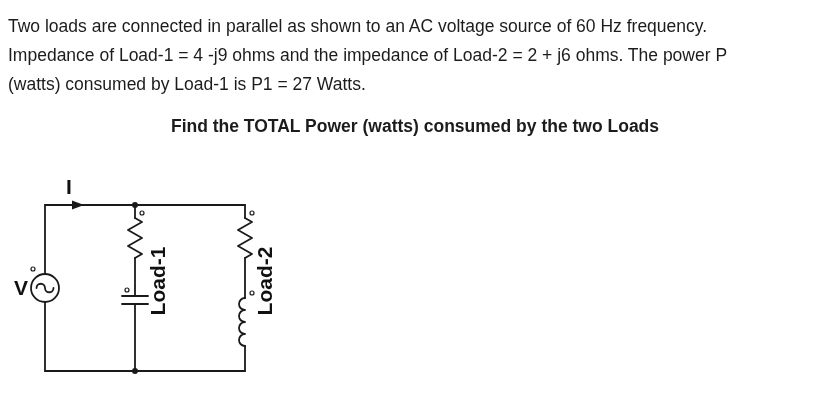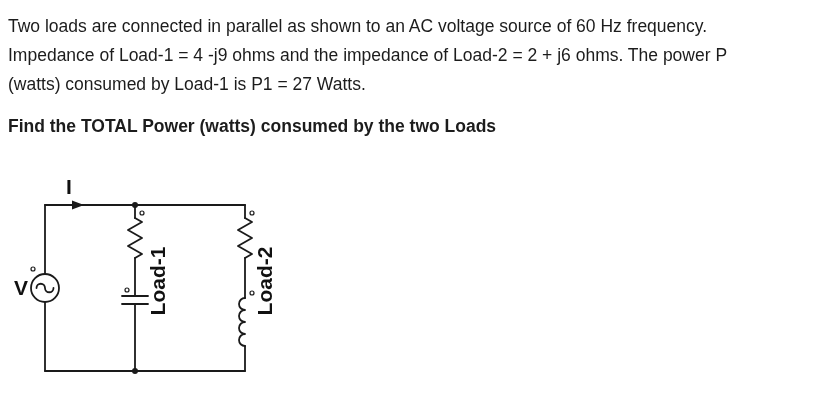--- a/index.html
+++ b/index.html
@@ -23,20 +23,21 @@
     font-size: 17.5px;
     line-height: 29px;
     white-space: pre-line;
   }
   .question {
     margin: 13px 0 0 0;
     padding: 0 10px 0 8px;
     font-size: 17.5px;
     line-height: 29px;
     font-weight: 700;
+    text-align: center;
   }
   .circuit {
     position: absolute;
     left: 0;
     top: 163px;
     width: 320px;
     height: 230px;
   }
   svg text {
     font-family: "Liberation Sans", "DejaVu Sans", sans-serif;

